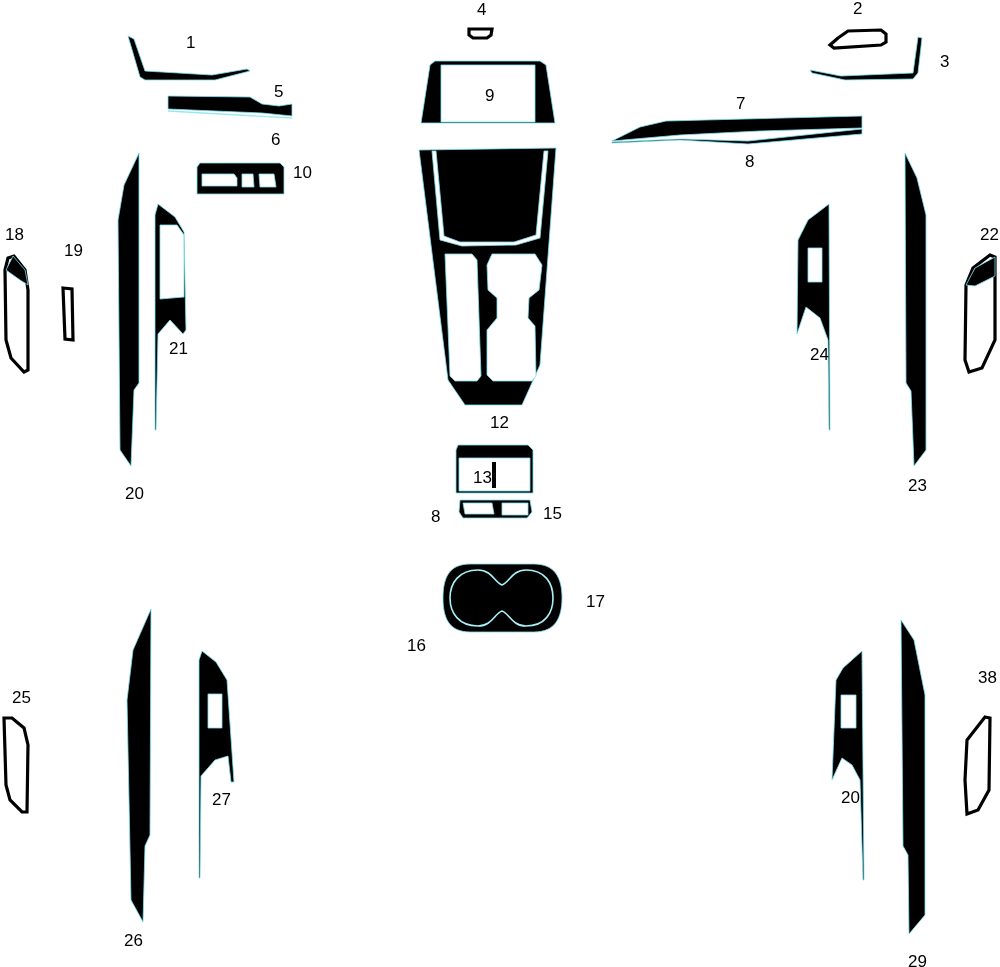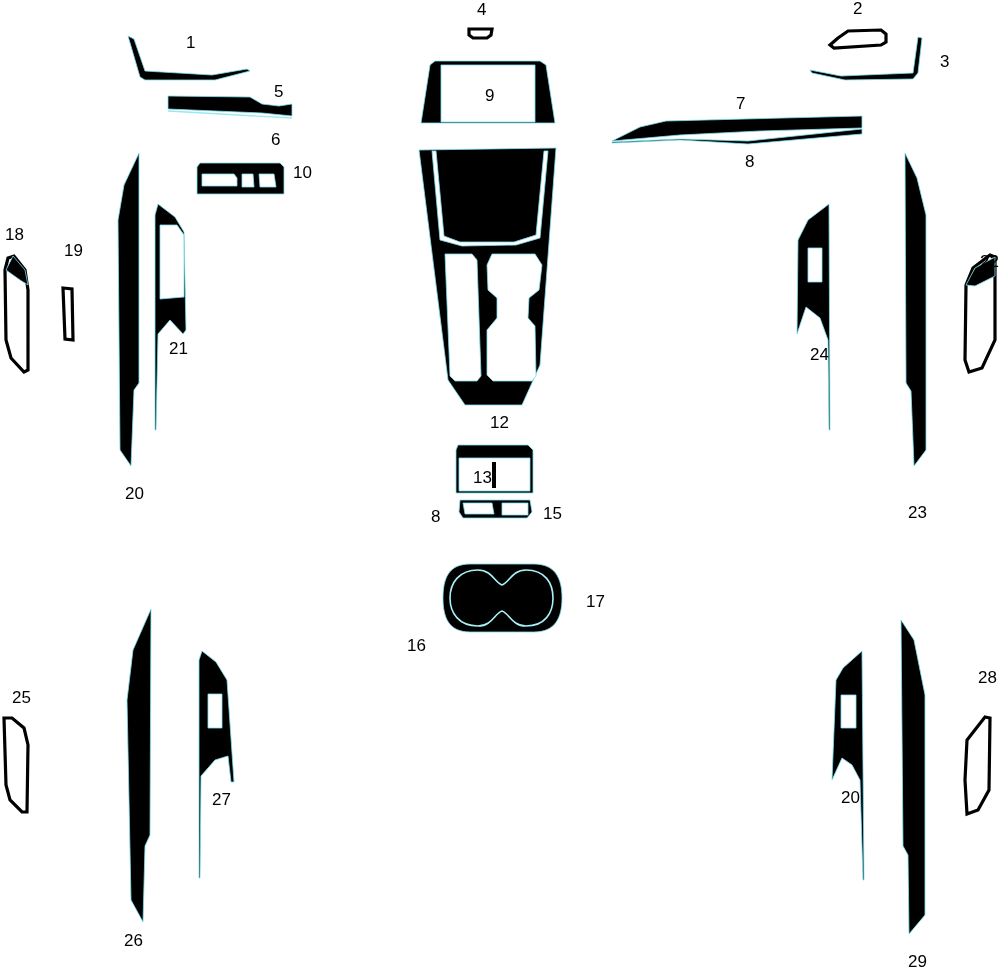--- a/index.html
+++ b/index.html
@@ -103,21 +103,21 @@
 <div class="label" style="left:490px;top:414px;">12</div>
 <div class="label" style="left:473px;top:469px;">13</div>
 <div class="label" style="left:431px;top:508px;">8</div>
 <div class="label" style="left:543px;top:505px;">15</div>
 <div class="label" style="left:407px;top:593px;margin-top:44px;">16</div>
 <div class="label" style="left:586px;top:593px;">17</div>
 <div class="label" style="left:5px;top:226px;">18</div>
 <div class="label" style="left:64px;top:242px;">19</div>
 <div class="label" style="left:125px;top:485px;">20</div>
 <div class="label" style="left:169px;top:340px;">21</div>
-<div class="label" style="left:980px;top:226px;margin-top:27px;">22</div>
-<div class="label" style="left:908px;top:504px;">23</div>
+<div class="label" style="left:980px;top:226px;">22</div>
+<div class="label" style="left:908px;top:477px;">23</div>
 <div class="label" style="left:810px;top:346px;">24</div>
 <div class="label" style="left:12px;top:689px;">25</div>
 <div class="label" style="left:124px;top:932px;">26</div>
 <div class="label" style="left:212px;top:791px;">27</div>
-<div class="label" style="left:978px;top:669px;">28</div>
+<div class="label" style="left:978px;top:669px;">38</div>
 <div class="label" style="left:908px;top:953px;">29</div>
 <div class="label" style="left:841px;top:789px;">20</div>
 
 </body></html>

